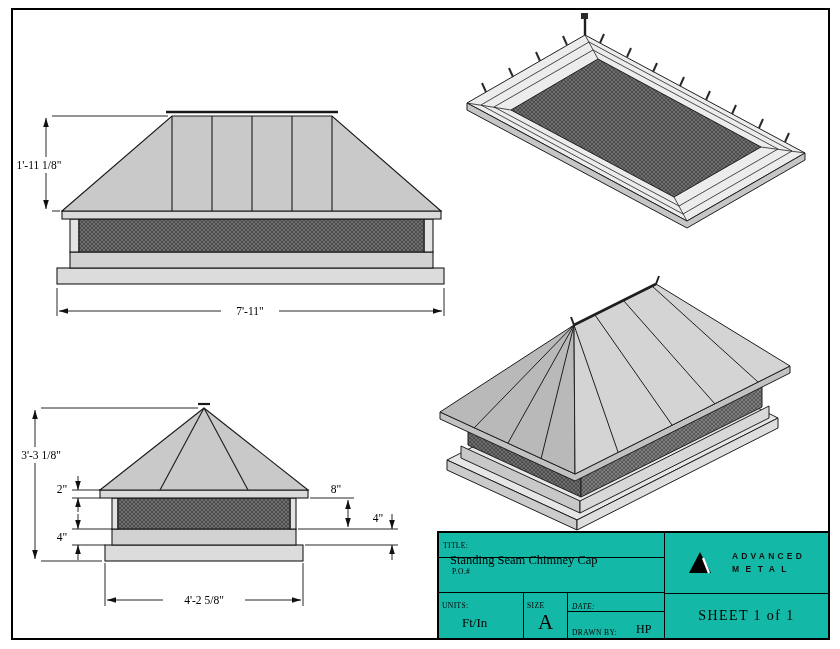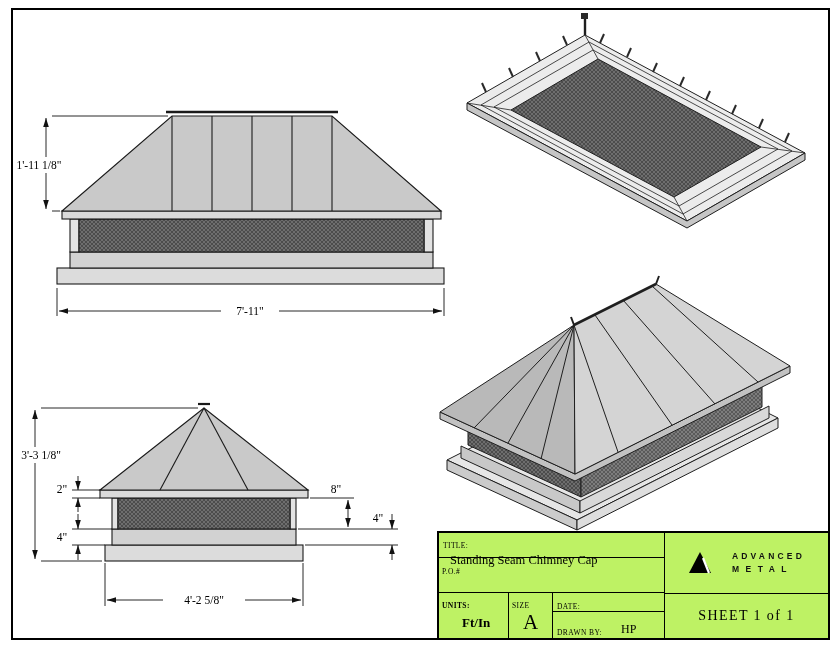--- a/index.html
+++ b/index.html
@@ -3,31 +3,31 @@
 <meta charset="utf-8">
 <style>
   html,body{margin:0;padding:0;background:#fff;}
   .sheet{position:relative;width:840px;height:649px;background:#ffffff;overflow:hidden;
          font-family:"Liberation Serif", serif;color:#000;}
   .border-frame{position:absolute;left:11px;top:8px;width:815px;height:628px;border:2px solid #000;}
   svg.drawing{position:absolute;left:0;top:0;}
   .dim-text{font-family:"Liberation Serif", serif;}
 
   
-  .titleblock{position:absolute;left:437px;top:531px;width:391px;height:107px;background:#bef264;
+  .titleblock{position:absolute;left:437px;top:531px;width:391px;height:107px;background:#14b8a6;
               border-left:2px solid #000;border-top:2px solid #000;display:flex;box-sizing:border-box;}
   .tb-left{width:226px;border-right:1.6px solid #000;display:flex;flex-direction:column;box-sizing:border-box;}
   .tb-right{flex:1;display:flex;flex-direction:column;box-sizing:border-box;}
   .tb-title-row{height:25px;border-bottom:1.4px solid #000;padding:1px 4px;box-sizing:border-box;}
-  .tb-po-row{height:35px;border-bottom:1.4px solid #000;padding:2px 3px;box-sizing:border-box;}
+  .tb-po-row{height:35px;border-bottom:1.4px solid #000;padding:2px 13px;box-sizing:border-box;}
   .tb-bottom{flex:1;display:flex;}
-  .tb-units{width:70px;border-right:1.4px solid #000;padding:1px 3px;box-sizing:border-box;font-weight:bold;}
+  .tb-units{width:85px;border-right:1.4px solid #000;padding:1px 3px;box-sizing:border-box;}
   .tb-size{width:44px;border-right:1.4px solid #000;padding:1px 3px;box-sizing:border-box;}
   .tb-datecol{flex:1;display:flex;flex-direction:column;}
-  .tb-date{height:19px;border-bottom:1.4px solid #000;padding:2px 4px;box-sizing:border-box;}
+  .tb-date{height:19px;border-bottom:1.4px solid #000;padding:2px 4px;box-sizing:border-box;font-style:italic;}
   .tb-drawn{flex:1;padding:1px 4px;display:flex;align-items:flex-end;box-sizing:border-box;}
   .tb-label{font-size:7.5px;letter-spacing:.4px;}
   .tb-title{font-size:12.5px;margin:1px 0 16px 7px;white-space:nowrap;}
   .tb-units-value{font-size:13px;margin:3px 0 0 20px;}
   .tb-size-value{font-size:21px;text-align:center;margin-top:-2px;}
   .tb-drawn-value{font-size:12px;margin-left:19px;}
   .tb-logo{flex:1;border-bottom:1.4px solid #000;display:flex;align-items:center;justify-content:center;gap:20px;}
   .logo-text{font-family:"Liberation Sans", sans-serif;font-size:8.5px;font-weight:bold;line-height:1.55;color:#111;}
   .logo-l1{letter-spacing:3.2px;}
   .logo-l2{letter-spacing:6.5px;}

